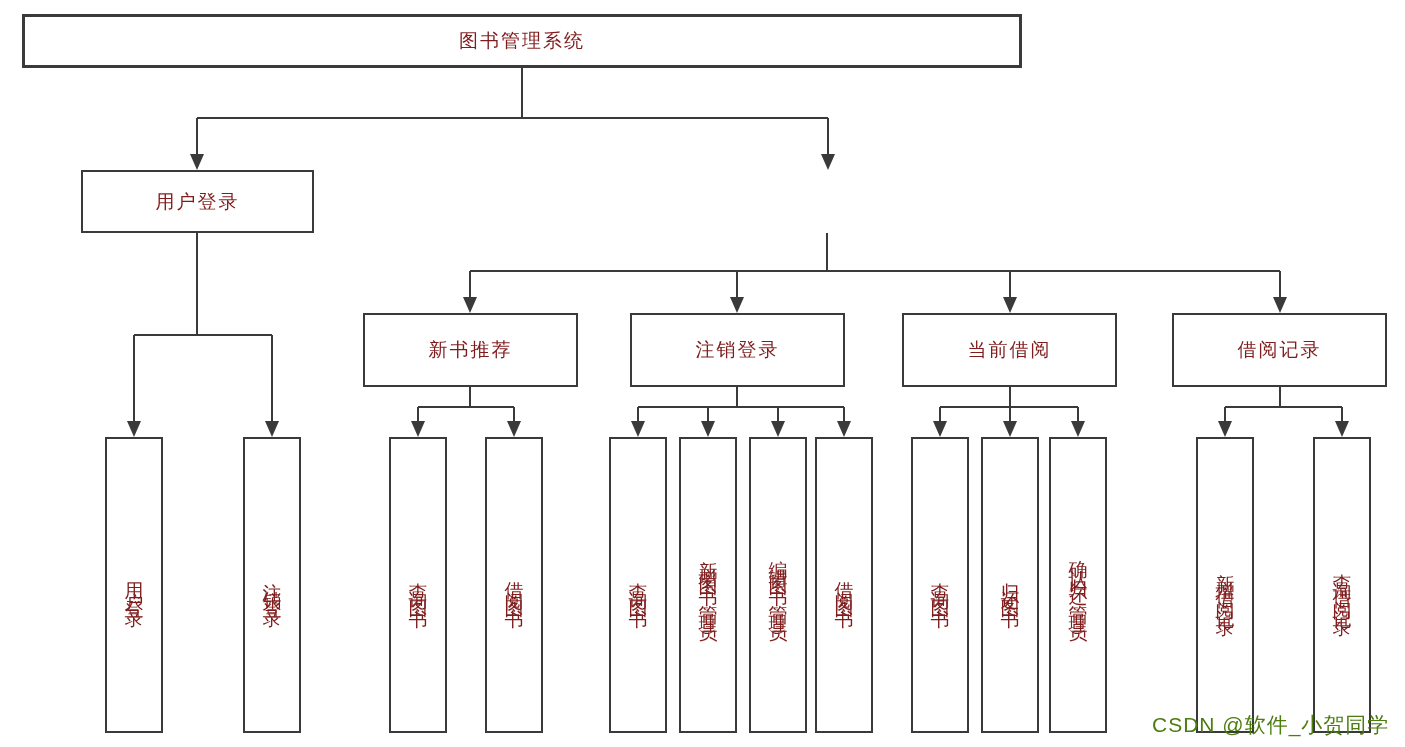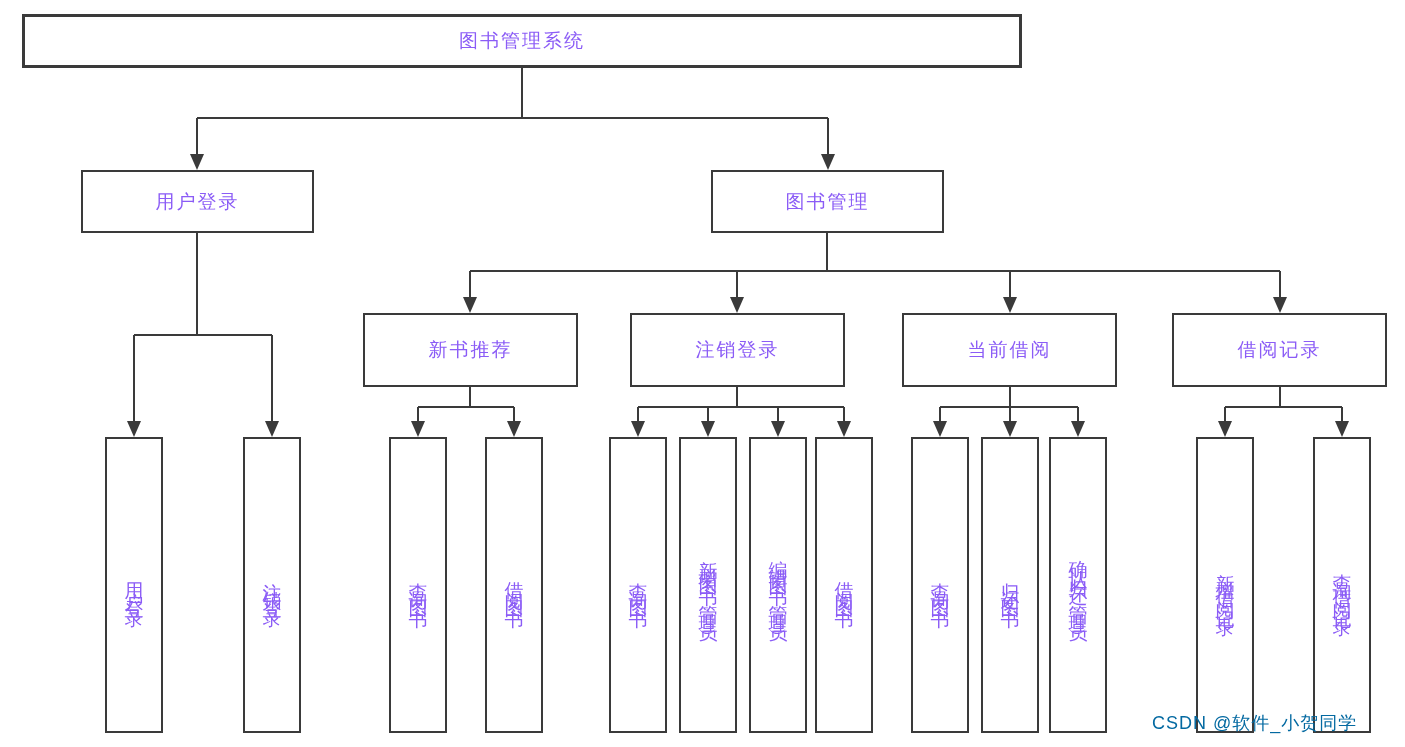--- a/index.html
+++ b/index.html
@@ -14,21 +14,21 @@
   #connectors {
     position: absolute;
     left: 0; top: 0;
     width: 1405px; height: 747px;
   }
   .box {
     position: absolute;
     box-sizing: border-box;
     border: 2px solid #3a3a3a;
     background: #ffffff;
-    color: #8b5cf6;
+    color: #7f1d1d;
     display: flex;
     align-items: center;
     justify-content: center;
     font-size: 19px;
     letter-spacing: 2px;
     white-space: nowrap;
   }
   .root-box {
     left: 22px; top: 14px;
     width: 1000px; height: 54px;
@@ -41,22 +41,22 @@
     width: 58px; height: 296px;
     writing-mode: vertical-rl;
     text-orientation: mixed;
     letter-spacing: 9px;
     font-size: 19px;
   }
   .watermark {
     position: absolute;
     left: 1152px; top: 711px;
     width: 250px;
-    color: #0369a1;
-    font-size: 18px;
+    color: #4d7c0f;
+    font-size: 21px;
     letter-spacing: 1px;
     white-space: nowrap;
   }
 </style>
 </head>
 <body>
 
 <div id="stage">
 
   <svg id="connectors" viewBox="0 0 1405 747" xmlns="http://www.w3.org/2000/svg" aria-hidden="true">
@@ -84,21 +84,20 @@
       M638 437 L631 421 L645 421 Z M708 437 L701 421 L715 421 Z
       M778 437 L771 421 L785 421 Z M844 437 L837 421 L851 421 Z
       M940 437 L933 421 L947 421 Z M1010 437 L1003 421 L1017 421 Z
       M1078 437 L1071 421 L1085 421 Z
       M1225 437 L1218 421 L1232 421 Z M1342 437 L1335 421 L1349 421 Z"></path>
   </svg>
 
   <div class="box root-box">图书管理系统</div>
 
   <div class="box l2-box" style="left:81px">用户登录</div>
-  <div class="box l2-box" style="left:711px">图书管理</div>
 
   <div class="box l3-box" style="left:363px">新书推荐</div>
   <div class="box l3-box" style="left:630px">注销登录</div>
   <div class="box l3-box" style="left:1172px">借阅记录</div>
   <div class="box l3-box" style="left:902px">当前借阅</div>
 
   <div class="box vbox" style="left:105px">用户登录</div>
   <div class="box vbox" style="left:243px">注销登录</div>
 
   <div class="box vbox" style="left:389px">查询图书</div>

